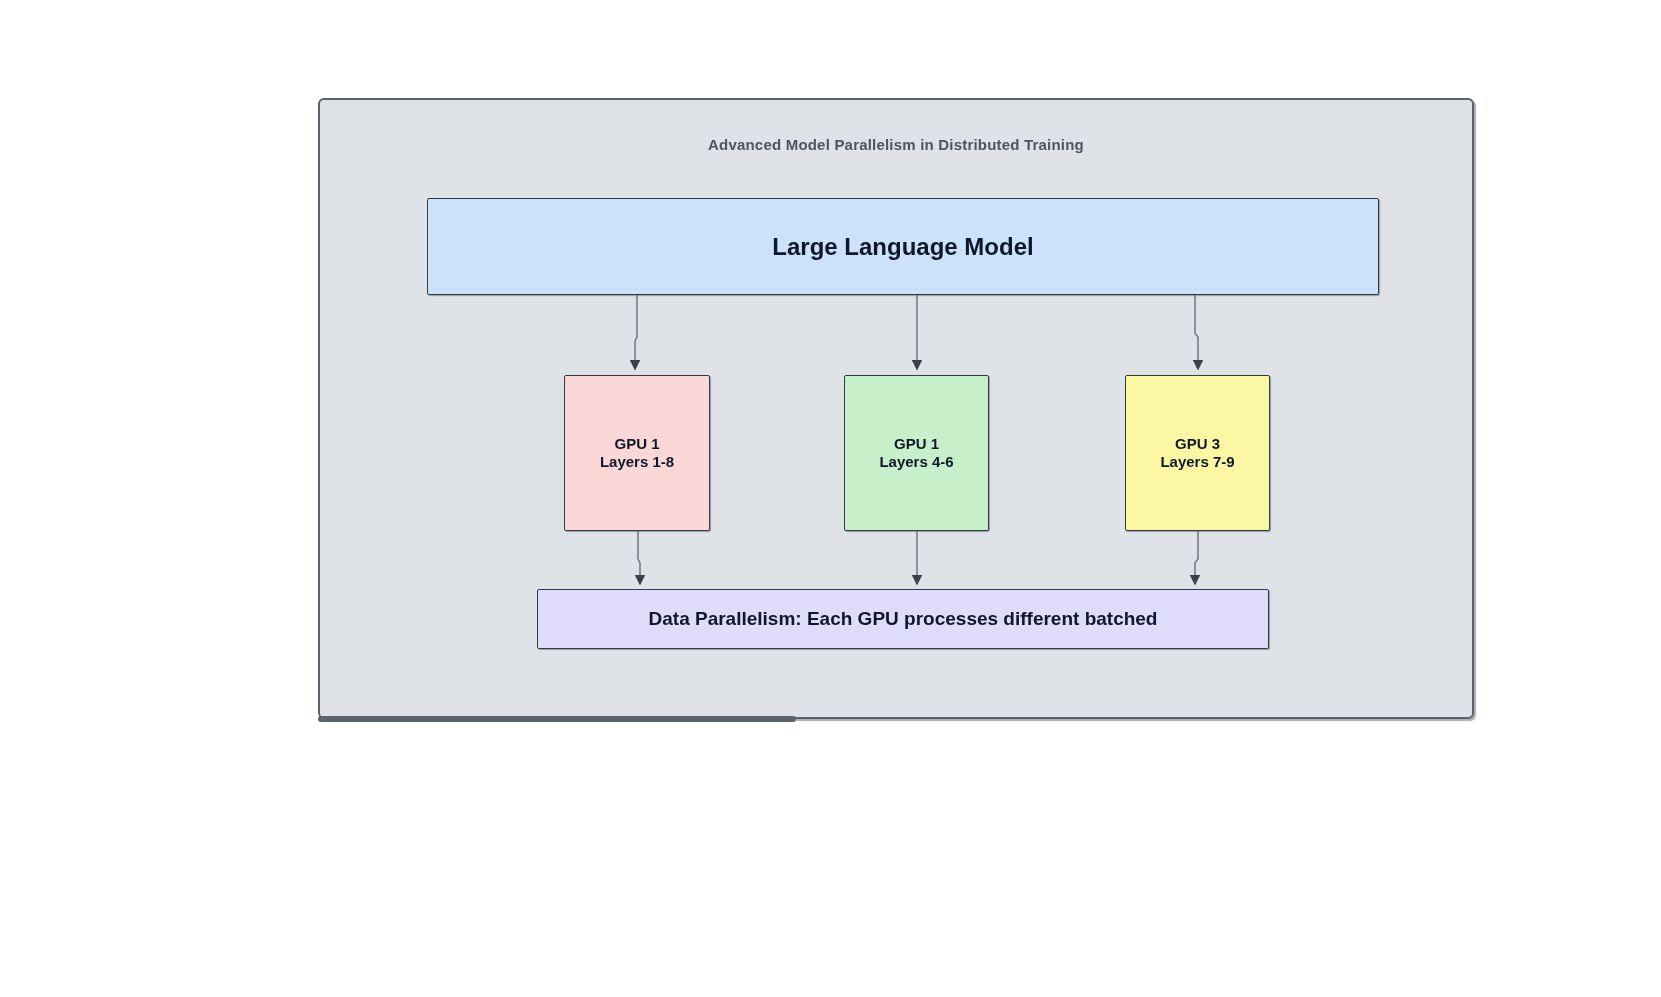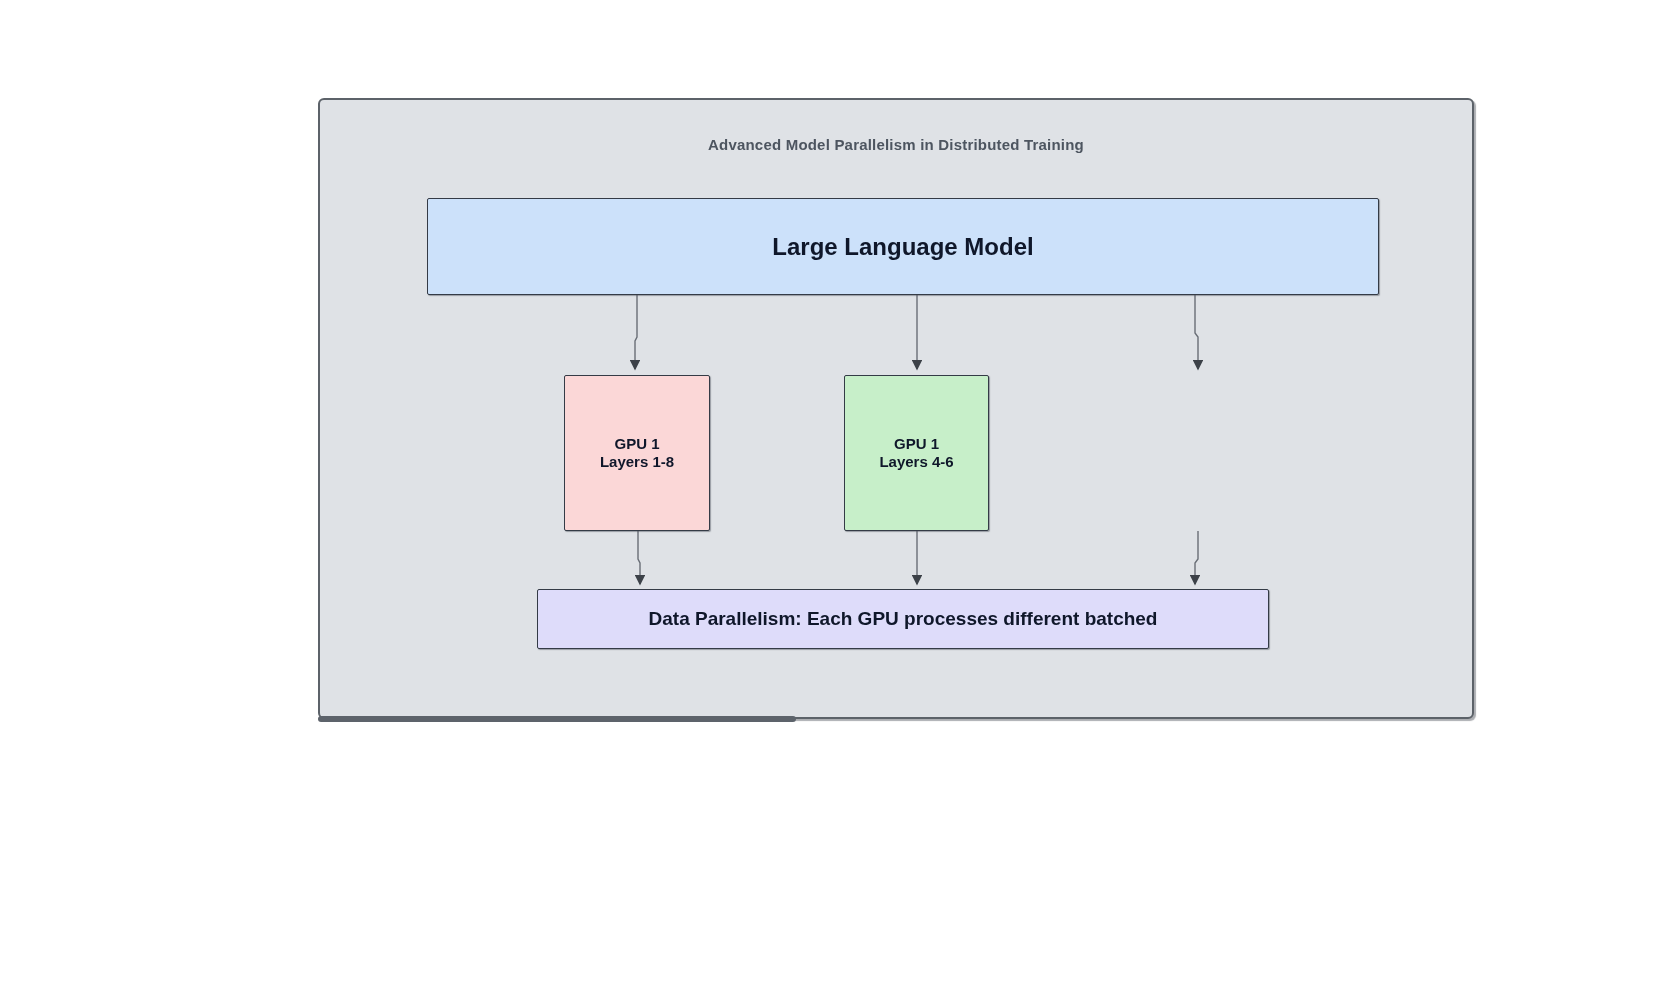--- a/index.html
+++ b/index.html
@@ -131,20 +131,24 @@
     <div class="node node-gpu node-gpu1">
       <div>GPU 1</div>
       <div>Layers 1-8</div>
     </div>
 
     <div class="node node-gpu node-gpu2">
       <div>GPU 1</div>
       <div>Layers 4-6</div>
     </div>
 
+    <div class="node node-gpu node-gpu3">
+      <div>GPU 3</div>
+      <div>Layers 7-9</div>
+    </div>
 
     <div class="node node-dp">
       <span>Data Parallelism: Each GPU processes different batched</span>
     </div>
 
     <div class="scrollbar-thumb"></div>
   </div>
 </div>
 
 </body></html>

